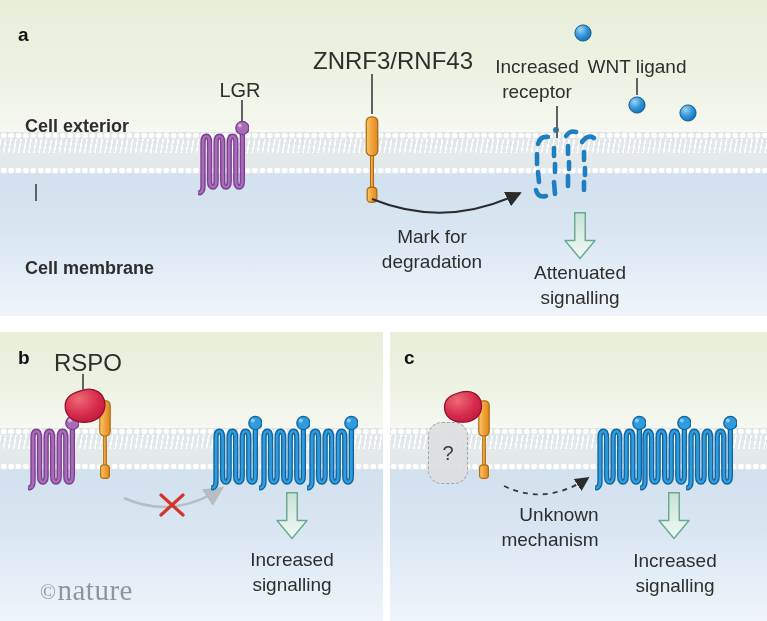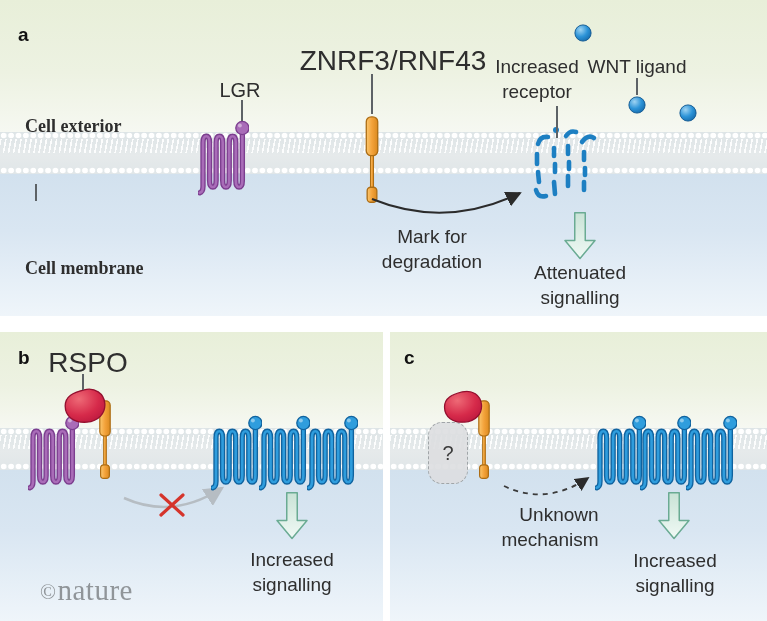--- a/index.html
+++ b/index.html
@@ -17,21 +17,21 @@
       radial-gradient(circle at 3.7px 3.7px,#ffffff 2.7px,rgba(255,255,255,0) 3.3px),
       radial-gradient(circle at 3.7px 3.7px,#ffffff 2.7px,rgba(255,255,255,0) 3.3px),
       repeating-linear-gradient(100deg,rgba(255,255,255,.9) 0 1.6px,rgba(255,255,255,0) 1.6px 5px),
       linear-gradient(180deg,#dde4e6 0%,#e6eaeb 55%,#e0e6e8 100%);
     background-size:7.4px 7.4px,7.4px 7.4px,100% 14px,100% 100%;
     background-position:0 0,0 100%,0 7px,0 0;
     background-repeat:repeat-x,repeat-x,repeat-x,no-repeat;}
   .abs{position:absolute;}
   .lbl{position:absolute;color:#2e2e2e;font-size:19px;line-height:25px;white-space:nowrap;}
   .ctr{text-align:center;transform:translateX(-50%);}
-  .bold{font-weight:bold;font-family:Liberation Serif, serif;}
+  .bold{font-weight:bold;}
   .panel-letter{position:absolute;font-weight:bold;font-size:19px;color:#111;}
   .leader{position:absolute;width:1.5px;background:#5d6266;}
   .receptor{position:absolute;}
   .serp-outer{fill:none;stroke:var(--dark);stroke-width:6.5;stroke-linecap:round;stroke-linejoin:round;}
   .serp-inner{fill:none;stroke:var(--mid);stroke-width:3.2;stroke-linecap:round;stroke-linejoin:round;}
   .serp-ball{fill:var(--mid);stroke:var(--dark);stroke-width:1.6;}
   .serp-ball-hl{fill:rgba(255,255,255,.45);}
   .frag{fill:none;stroke:#1d7fc2;stroke-width:4.6;stroke-linecap:round;}
   .fragdot{fill:#1d7fc2;}
   .qblob{position:absolute;border:1.8px dashed #a0a5a8;border-radius:14px;
@@ -162,21 +162,21 @@
   <div class="leader" style="left:556px;top:106px;height:32px;"></div>
   <div class="leader" style="left:636px;top:78px;height:17px;"></div>
   <div class="leader" style="left:35px;top:184px;height:17px;"></div>
 
   <div class="panel-letter" style="left:18px;top:24px;">a</div>
   <div class="lbl bold" style="left:25px;top:114px;font-size:18px;">Cell exterior</div>
   <div class="lbl" style="left:25px;top:198px;">
   </div>
   <div class="lbl bold" style="left:25px;top:256px;font-size:18px;">Cell membrane</div>
   <div class="lbl ctr" style="left:240px;top:78px;font-size:20px;">LGR</div>
-  <div class="lbl ctr" style="left:393px;top:48px;font-size:28px;">ZNRF3/RNF43</div>
+  <div class="lbl ctr" style="left:393px;top:48px;font-size:24px;">ZNRF3/RNF43</div>
   <div class="lbl ctr" style="left:537px;top:54px;">
     <div>Increased</div>
     <div>receptor</div>
   </div>
   <div class="lbl ctr" style="left:637px;top:54px;">WNT ligand</div>
   <div class="lbl ctr" style="left:432px;top:224px;">
     <div>Mark for</div>
     <div>degradation</div>
   </div>
   <div class="lbl ctr" style="left:580px;top:260px;">
@@ -209,21 +209,21 @@
       <use href="#serp"></use>
     </svg>
 
   <svg class="abs" style="left:275px;top:492px;" width="34" height="48" viewBox="0 0 44 64">
       <use href="#garrow"></use>
     </svg>
 
   <div class="leader" style="left:82px;top:374px;height:16px;"></div>
 
   <div class="panel-letter" style="left:18px;top:347px;">b</div>
-  <div class="lbl ctr" style="left:88px;top:350px;font-size:28px;">RSPO</div>
+  <div class="lbl ctr" style="left:88px;top:350px;font-size:24px;">RSPO</div>
   <div class="lbl ctr" style="left:292px;top:547px;">
     <div>Increased</div>
     <div>signalling</div>
   </div>
   <div class="nature" style="left:40px;top:574px;">
     <span class="cp">©</span><span>nature</span>
   </div>
 
   <svg class="abs" style="left:474px;top:400px;" width="20" height="80" viewBox="0 0 20 100">
       <use href="#znrf"></use>

